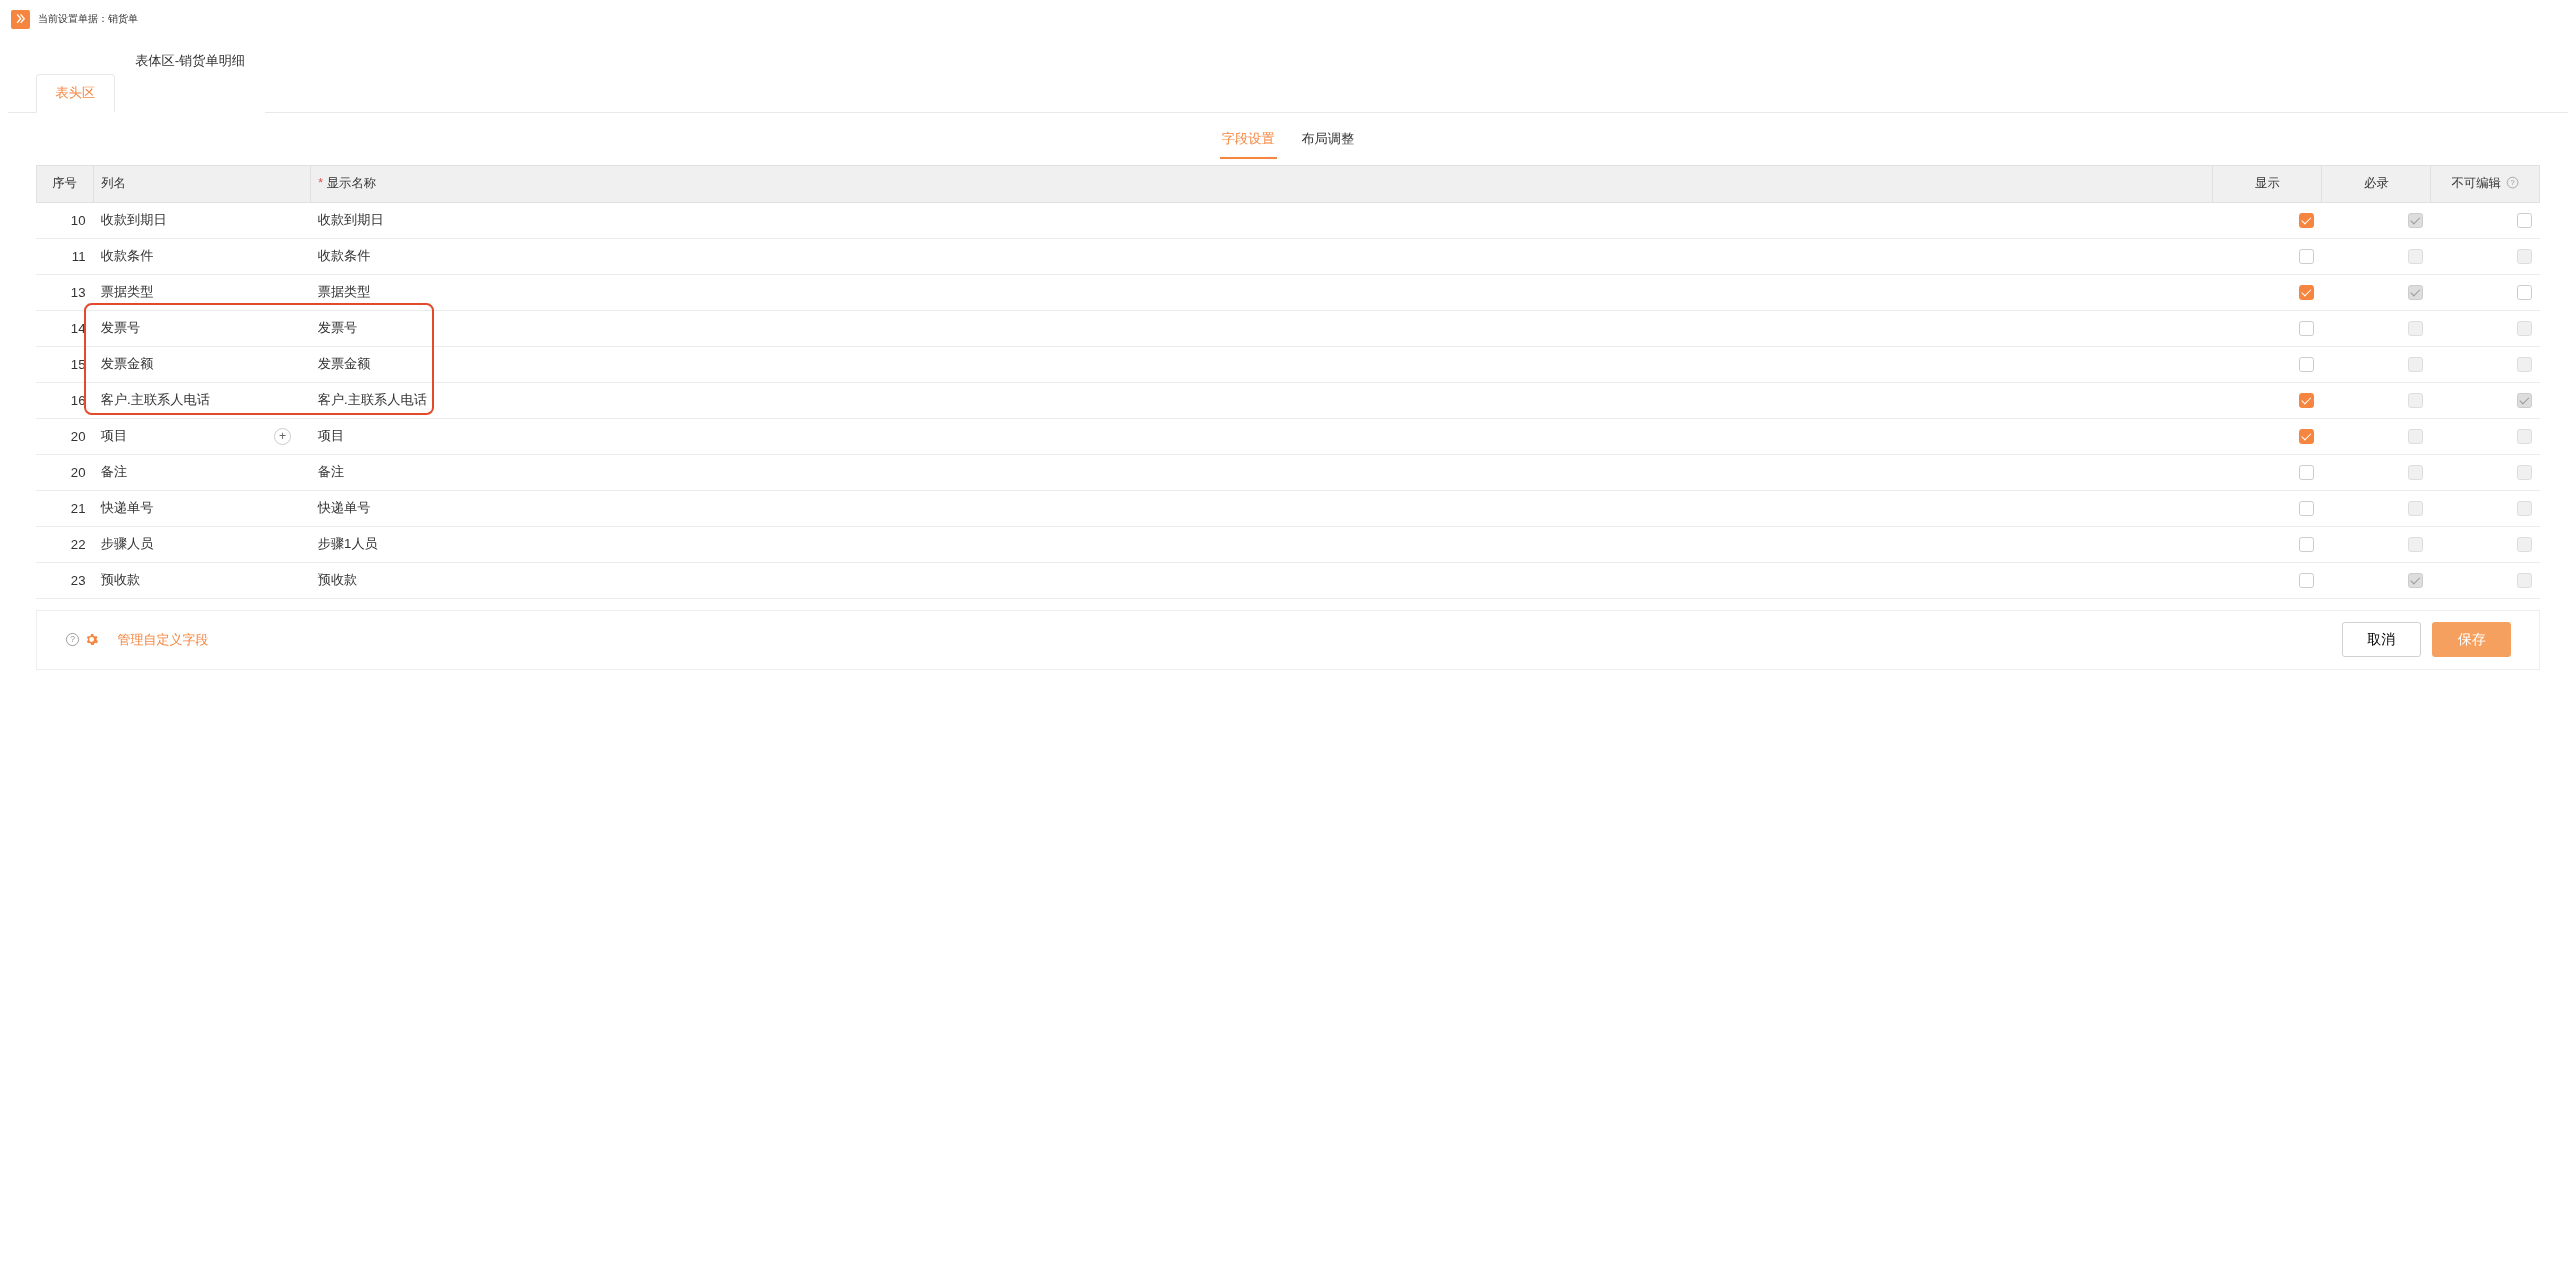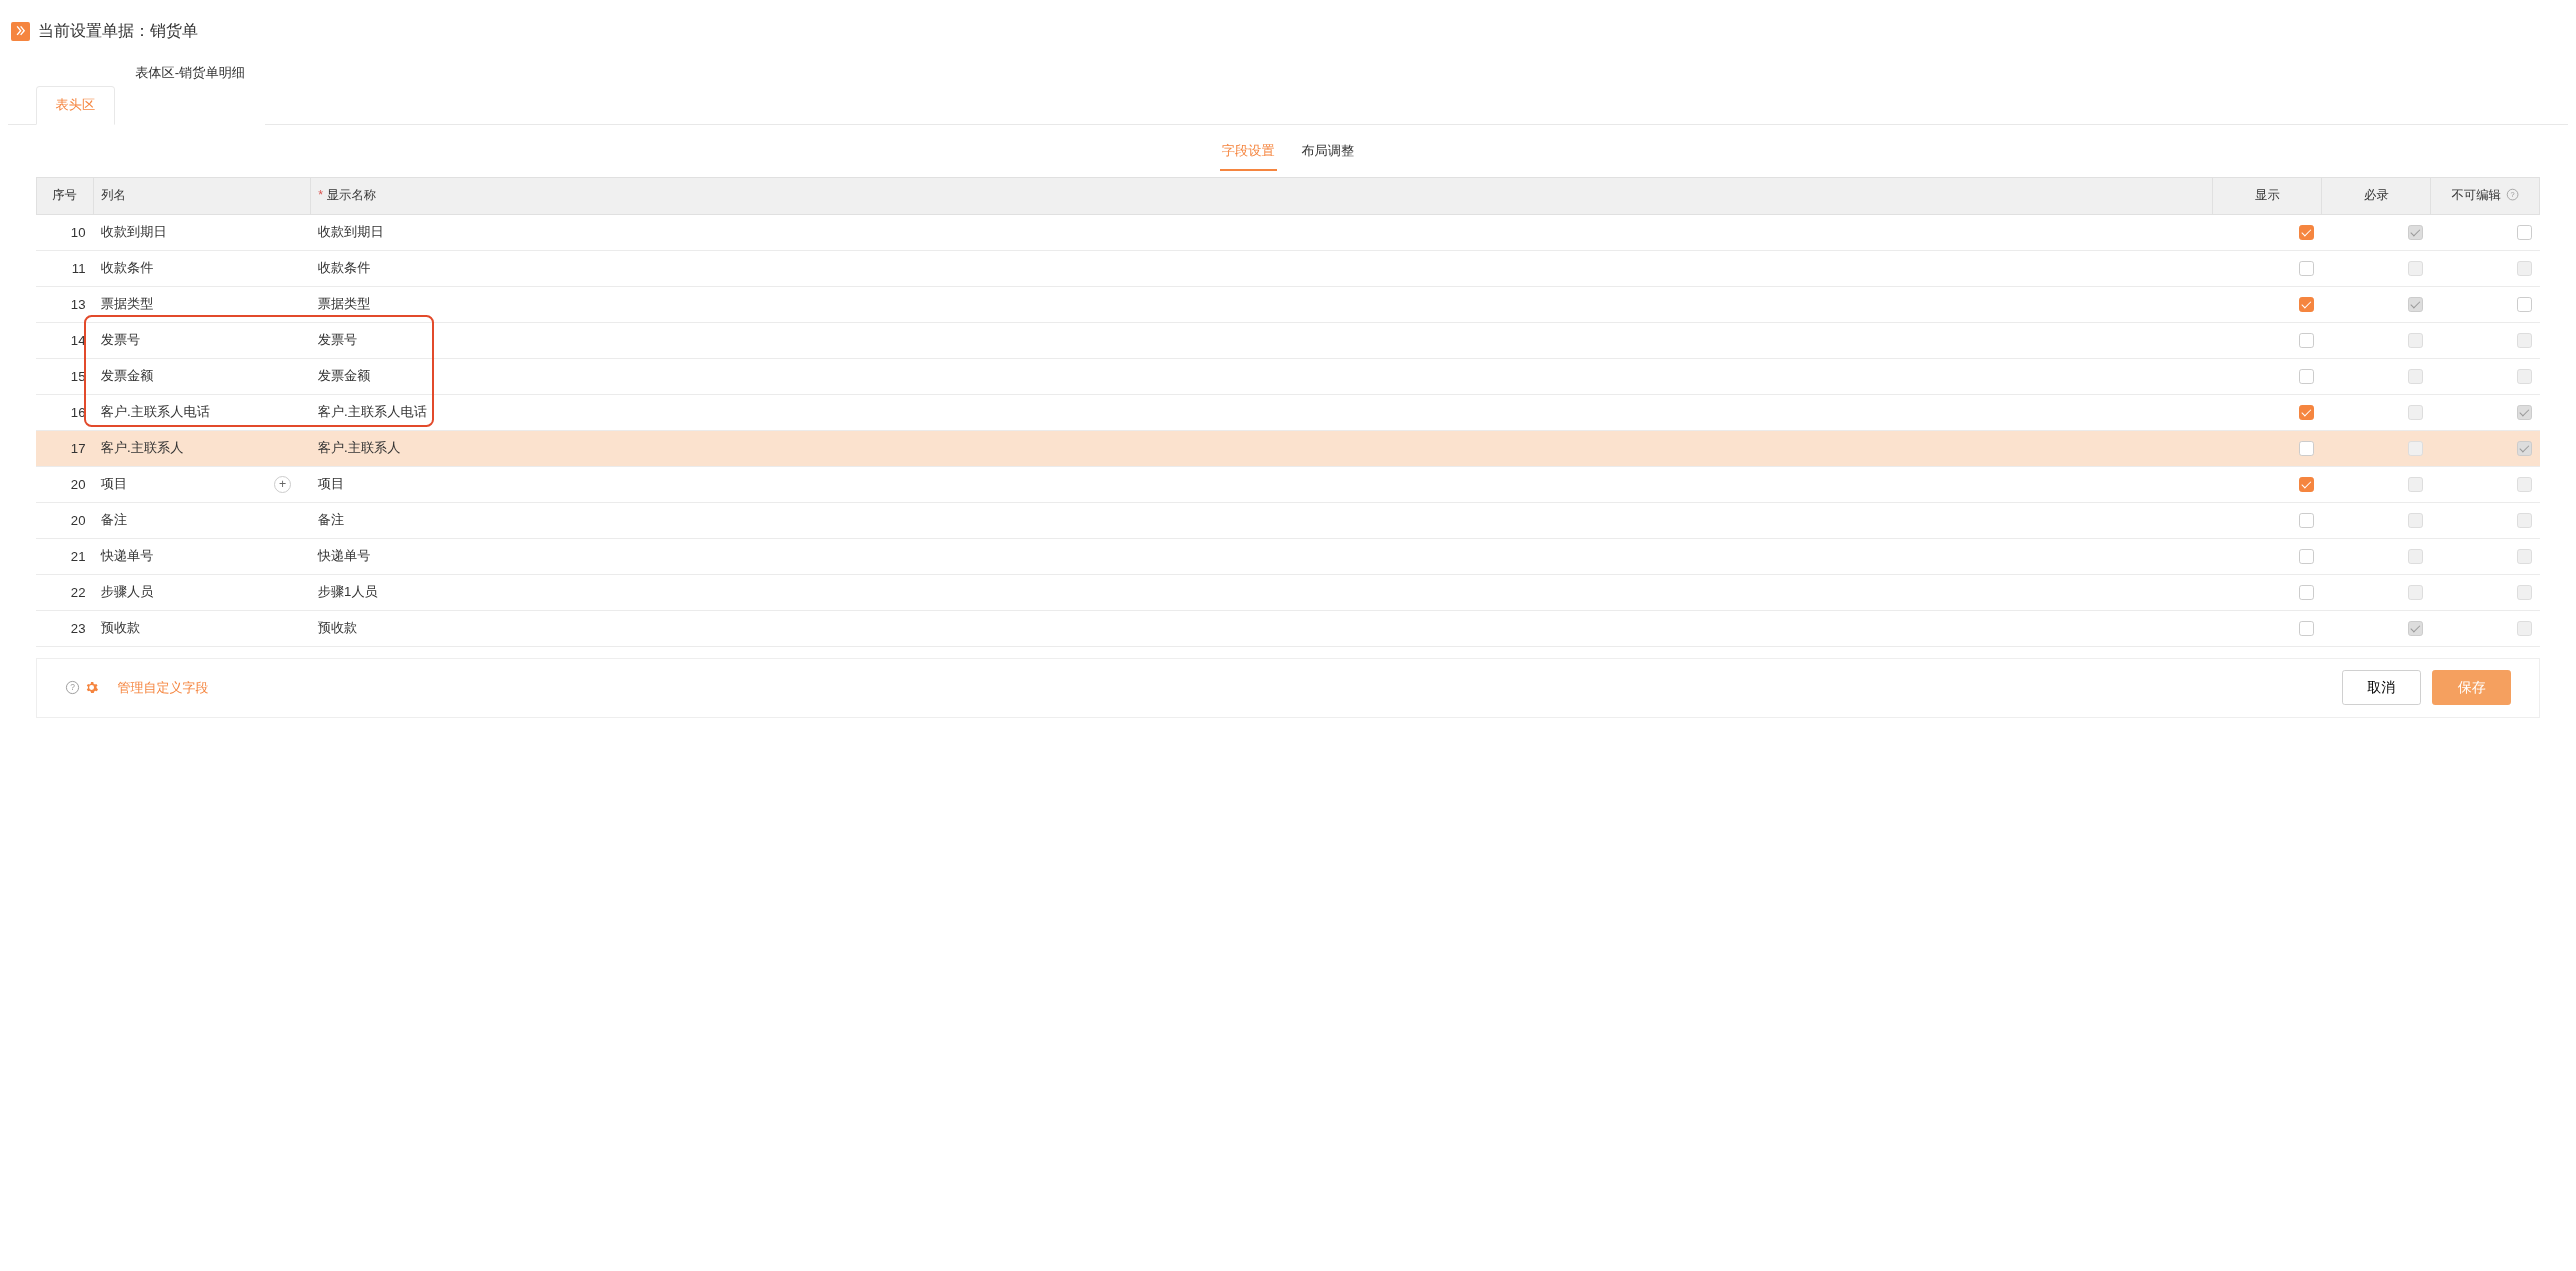--- a/index.html
+++ b/index.html
@@ -1,18 +1,18 @@
 <!DOCTYPE html>
 <html style="font-size:15px"><head>
 <meta charset="utf-8">
 <style>
 * { box-sizing: border-box; margin: 0; padding: 0; }
 body { font-family: -apple-system, "PingFang SC", "Microsoft YaHei", sans-serif; font-size: 13.2px; color: #333; background: #fff; }
 .page { padding: 0 7.6px 7.6px; }
-.header-bar { display: flex; align-items: center; height: 38px; padding: 0 3.8px; font-size: 16px; color: #333; margin-top: 12px; }
+.header-bar { display: flex; align-items: center; height: 38px; padding: 0 3.8px; font-size: 10px; color: #333; }
 .expand-btn { width: 19px; height: 19px; background: #f5853f; border-radius: 1.9px; display: flex; align-items: center; justify-content: center; margin-right: 7.6px; cursor: pointer; }
 .expand-btn svg { width: 11.3px; height: 11.3px; fill: #fff; }
 .tabs-row { display: flex; border-bottom: 0.9px solid #e8e8e8; padding: 0 28px; margin-top: 3.8px; }
 .tab { padding: 9.4px 19px; cursor: pointer; font-size: 13.2px; color: #333; background: #fff; border: 0.9px solid transparent; border-bottom: none; margin-bottom: -0.9px; }
 .tab.active { color: #f5853f; border: 0.9px solid #e8e8e8; border-bottom: 0.9px solid #fff; border-radius: 3.8px 3.8px 0 0; margin-top: 32px; }
 .subtabs-row { display: flex; justify-content: center; gap: 23px; padding: 13.2px 0 0; }
 .subtab { padding: 3.8px 1.9px 9.4px; cursor: pointer; color: #333; font-size: 13.2px; border-bottom: 1.9px solid transparent; }
 .subtab.active { color: #f5853f; border-bottom: 2.8px solid #f5853f; }
 .table-wrap { padding: 0 28px; margin-top: 5.7px; }
 table { width: 100%; border-collapse: collapse; table-layout: fixed; }
@@ -166,32 +166,20 @@
               <td>
                 <div class="colname-cell">
                   <span>客户.主联系人电话</span>
                 </div>
               </td>
               <td>客户.主联系人电话</td>
               <td class="center"><span class="checkbox checked"></span></td>
               <td class="center"><span class="checkbox disabled"></span></td>
               <td class="center"><span class="checkbox checked disabled"></span></td>
             </tr>
-            <tr class="highlighted">
-              <td class="center">17</td>
-              <td>
-                <div class="colname-cell">
-                  <span>客户.主联系人</span>
-                </div>
-              </td>
-              <td>客户.主联系人</td>
-              <td class="center"><span class="checkbox"></span></td>
-              <td class="center"><span class="checkbox disabled"></span></td>
-              <td class="center"><span class="checkbox checked disabled"></span></td>
-            </tr>
             <tr>
               <td class="center">20</td>
               <td>
                 <div class="colname-cell">
                   <span>项目</span>
                   <span class="plus-btn">+</span>
                 </div>
               </td>
               <td>项目</td>
               <td class="center"><span class="checkbox checked"></span></td>

